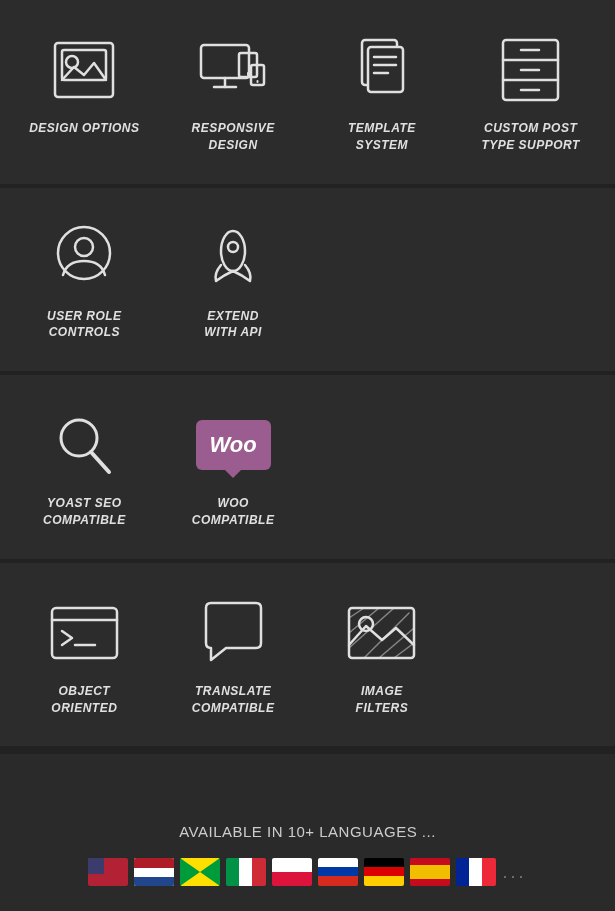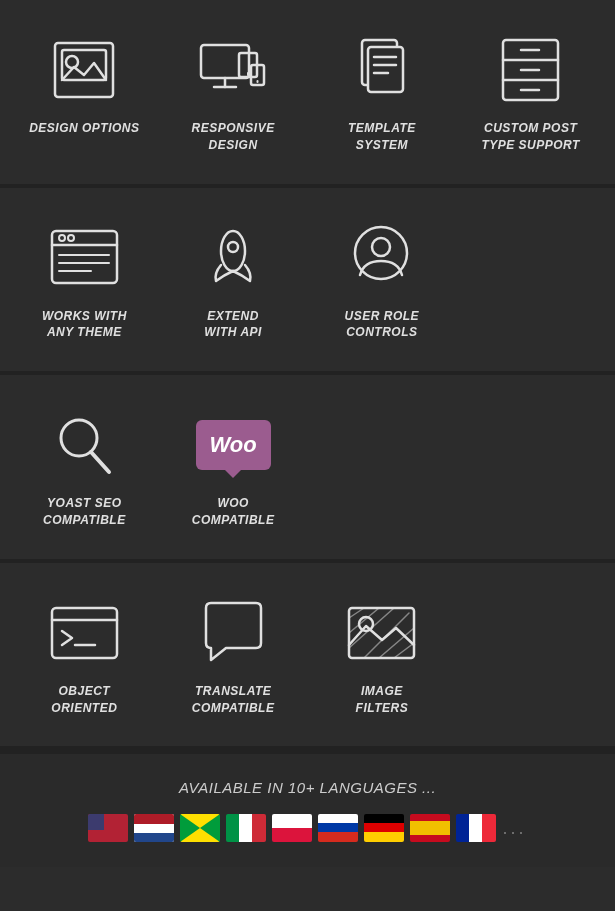--- a/index.html
+++ b/index.html
@@ -57,24 +57,24 @@
 
     .bottom-section {
       background: #2a2a2a;
       padding: 25px 20px;
       text-align: center;
       border-top: 4px solid #222;
     }
 
     .available-text {
       font-size: 15px;
-      font-style: italic;
       color: #ccc;
       margin-bottom: 18px;
       letter-spacing: 0.5px;
+      margin-top: 44px;
     }
 
     .flags-row {
       display: flex;
       align-items: center;
       justify-content: center;
       gap: 6px;
       flex-wrap: wrap;
     }
 
@@ -255,60 +255,44 @@
         <line x1="28" y1="55" x2="46" y2="55" stroke="#e0e0e0" stroke-width="2.5"></line>
       </svg>
     </div>
     <span class="feature-label">CUSTOM POST<br>TYPE SUPPORT</span>
   </div>
 
 </div>
 
 <div class="section">
 
-  <div class="feature-item">
-    <div class="icon-wrap">
-      <svg width="75" height="70" viewBox="0 0 75 70">
-
-        <rect x="5" y="8" width="65" height="52" rx="4" stroke="#e0e0e0" stroke-width="2.5"></rect>
-        <line x1="5" y1="22" x2="70" y2="22" stroke="#e0e0e0" stroke-width="2.5"></line>
-        <circle cx="15" cy="15" r="3" stroke="#e0e0e0" stroke-width="2"></circle>
-        <circle cx="24" cy="15" r="3" stroke="#e0e0e0" stroke-width="2"></circle>
-
-        <line x1="12" y1="32" x2="62" y2="32" stroke="#e0e0e0" stroke-width="2"></line>
-        <line x1="12" y1="40" x2="62" y2="40" stroke="#e0e0e0" stroke-width="2"></line>
-        <line x1="12" y1="48" x2="44" y2="48" stroke="#e0e0e0" stroke-width="2"></line>
-      </svg>
-    </div>
-    <span class="feature-label">WORKS WITH<br>ANY THEME</span>
-  </div>
-
+
+
+  <div class="feature-item">
+    <div class="icon-wrap">
+      <svg width="75" height="70" viewBox="0 0 75 70">
+
+        <circle cx="37" cy="30" r="26" stroke="#e0e0e0" stroke-width="2.5"></circle>
+        <circle cx="37" cy="24" r="9" stroke="#e0e0e0" stroke-width="2.5"></circle>
+        <path d="M16 52 Q20 38 37 38 Q54 38 58 52" stroke="#e0e0e0" stroke-width="2.5" fill="none"></path>
+      </svg>
+    </div>
+    <span class="feature-label">USER ROLE<br>CONTROLS</span>
+  </div>
 
   <div class="feature-item">
     <div class="icon-wrap">
       <svg width="75" height="70" viewBox="0 0 75 70">
 
         <ellipse cx="37" cy="28" rx="12" ry="20" stroke="#e0e0e0" stroke-width="2.5"></ellipse>
         <circle cx="37" cy="24" r="5" stroke="#e0e0e0" stroke-width="2.5"></circle>
         <path d="M25 42 Q18 50 20 58 Q28 52 37 48 Q46 52 54 58 Q56 50 49 42" stroke="#e0e0e0" stroke-width="2.5" fill="none"></path>
       </svg>
     </div>
     <span class="feature-label">EXTEND<br>WITH API</span>
-  </div>
-
-  <div class="feature-item">
-    <div class="icon-wrap">
-      <svg width="75" height="70" viewBox="0 0 75 70">
-
-        <circle cx="37" cy="30" r="26" stroke="#e0e0e0" stroke-width="2.5"></circle>
-        <circle cx="37" cy="24" r="9" stroke="#e0e0e0" stroke-width="2.5"></circle>
-        <path d="M16 52 Q20 38 37 38 Q54 38 58 52" stroke="#e0e0e0" stroke-width="2.5" fill="none"></path>
-      </svg>
-    </div>
-    <span class="feature-label">USER ROLE<br>CONTROLS</span>
   </div>
 
 </div>
 
 <div class="section">
 
   <div class="feature-item">
     <div class="icon-wrap">
       <svg width="75" height="70" viewBox="0 0 75 70">
 

